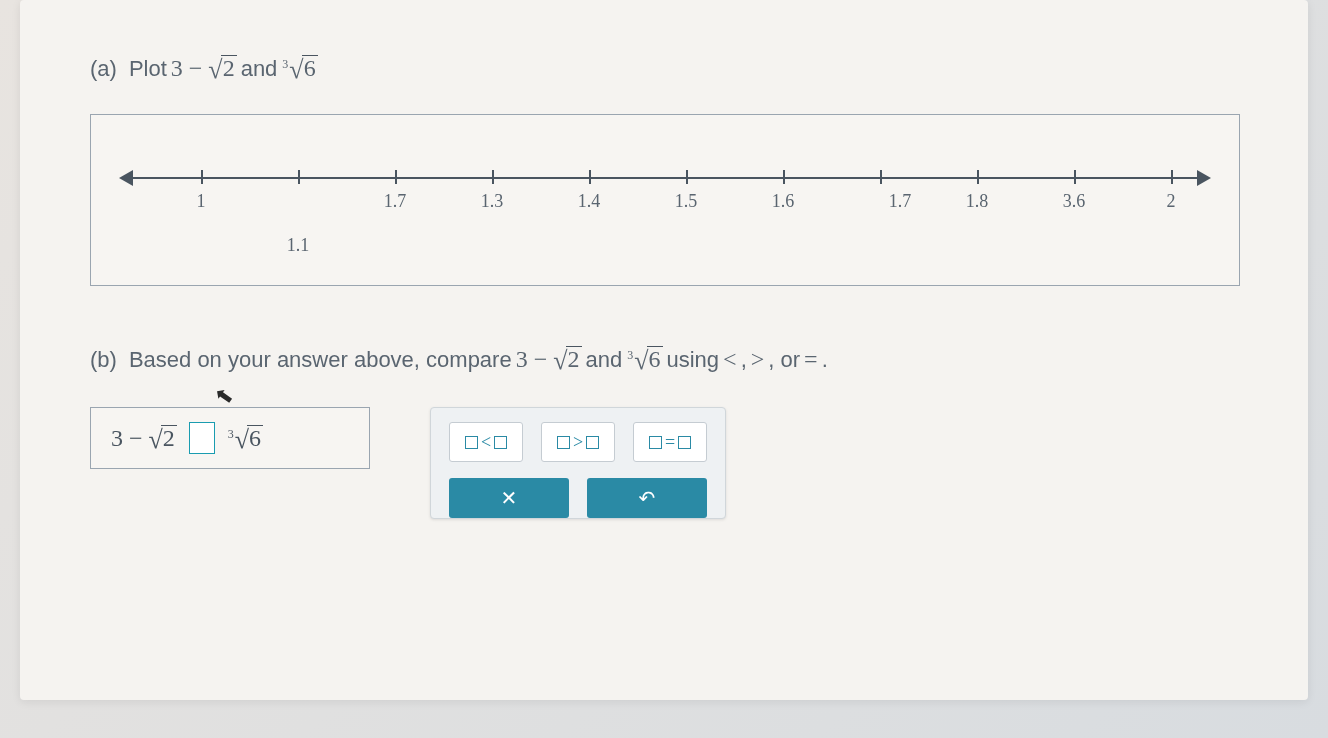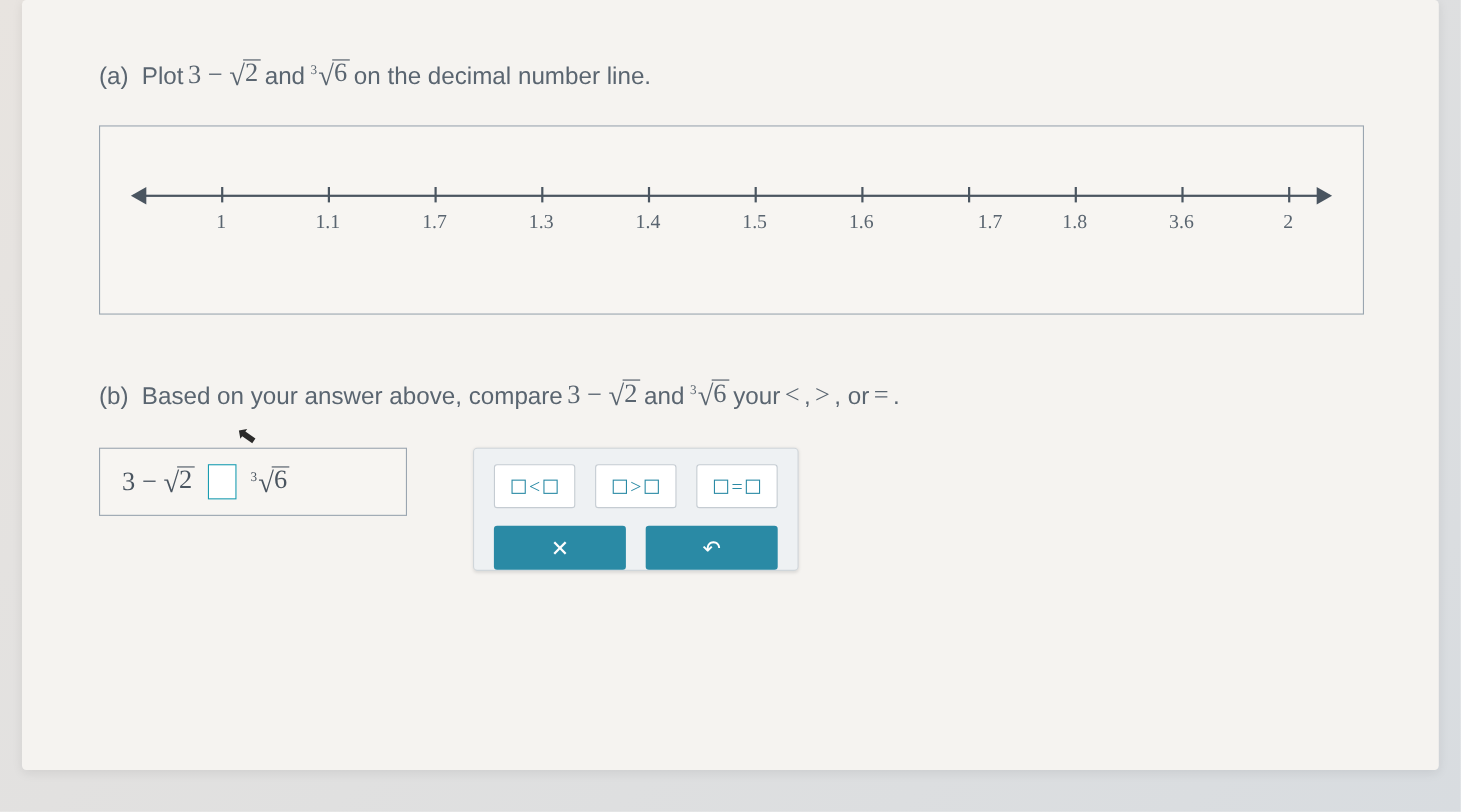--- a/index.html
+++ b/index.html
@@ -168,33 +168,32 @@
         </span>
       </span>
       <span>and</span>
       <span class="math">
         <span class="sqrt-index">3</span>
         <span class="sqrt-wrap">
           <span class="sqrt-radical">√</span>
           <span class="sqrt-body">6</span>
         </span>
       </span>
-      <span>on the decimal number line.</span>
     </div>
 
     <div class="numline-box">
       <div class="numline">
         <div class="axis"></div>
         <div class="arrow-left"></div>
         <div class="arrow-right"></div>
         <div id="ticks">
             <div class="tick" style="left: 80px;"></div>
             <div class="tick-label" style="left: 80px;">1</div>
             <div class="tick" style="left: 177px;"></div>
-            <div class="tick-label" style="left: 177px;">1.1</div>
+            <div class="tick-label" style="left: 177px; margin-top: 44px;">1.1</div>
             <div class="tick" style="left: 274px;"></div>
             <div class="tick-label" style="left: 274px;">1.7</div>
             <div class="tick" style="left: 371px;"></div>
             <div class="tick-label" style="left: 371px;">1.3</div>
             <div class="tick" style="left: 468px;"></div>
             <div class="tick-label" style="left: 468px;">1.4</div>
             <div class="tick" style="left: 565px;"></div>
             <div class="tick-label" style="left: 565px;">1.5</div>
             <div class="tick" style="left: 662px;"></div>
             <div class="tick-label" style="left: 662px;">1.6</div>
@@ -223,21 +222,21 @@
         </span>
       </span>
       <span>and</span>
       <span class="math">
         <span class="sqrt-index">3</span>
         <span class="sqrt-wrap">
           <span class="sqrt-radical">√</span>
           <span class="sqrt-body">6</span>
         </span>
       </span>
-      <span>your</span>
+      <span>using</span>
       <span class="math">&lt;</span>
         <span>,</span>
       <span class="math">&gt;</span>
         <span>, or</span>
       <span class="math">=</span>
       <span>.</span>
     </div>
 
     <div class="cursor" style="left:195px; margin-top:6px;">⬉</div>
 

